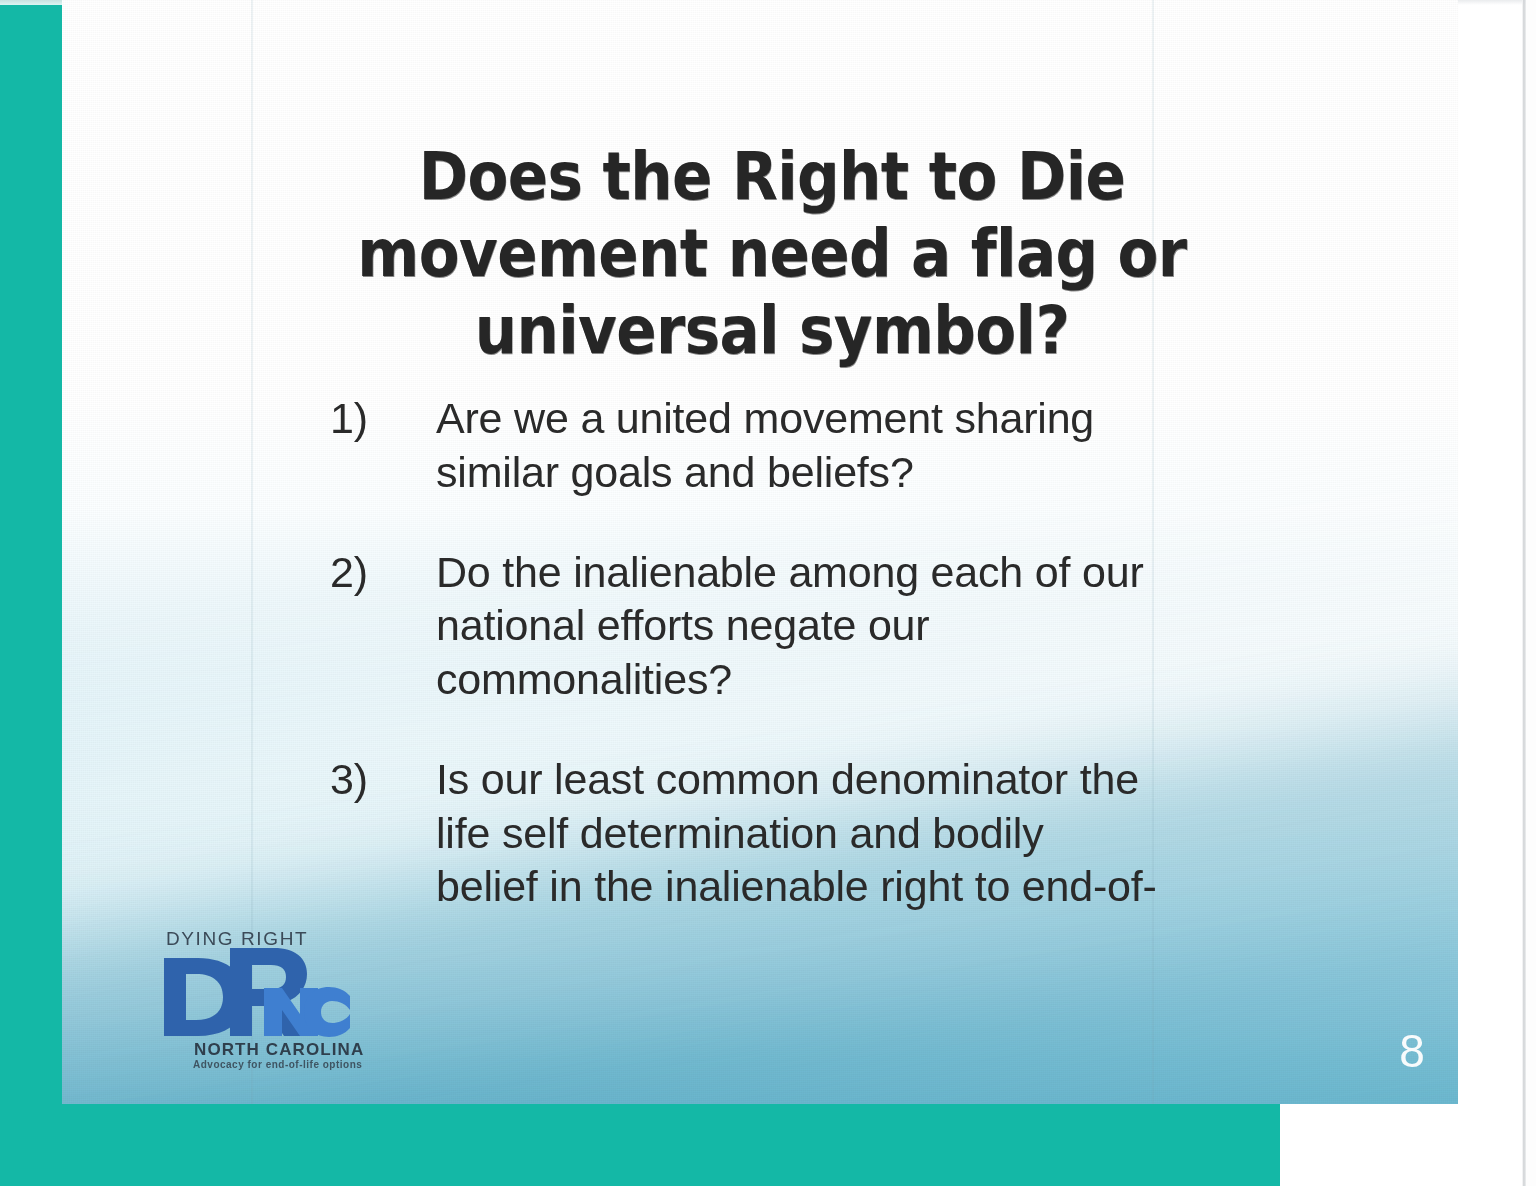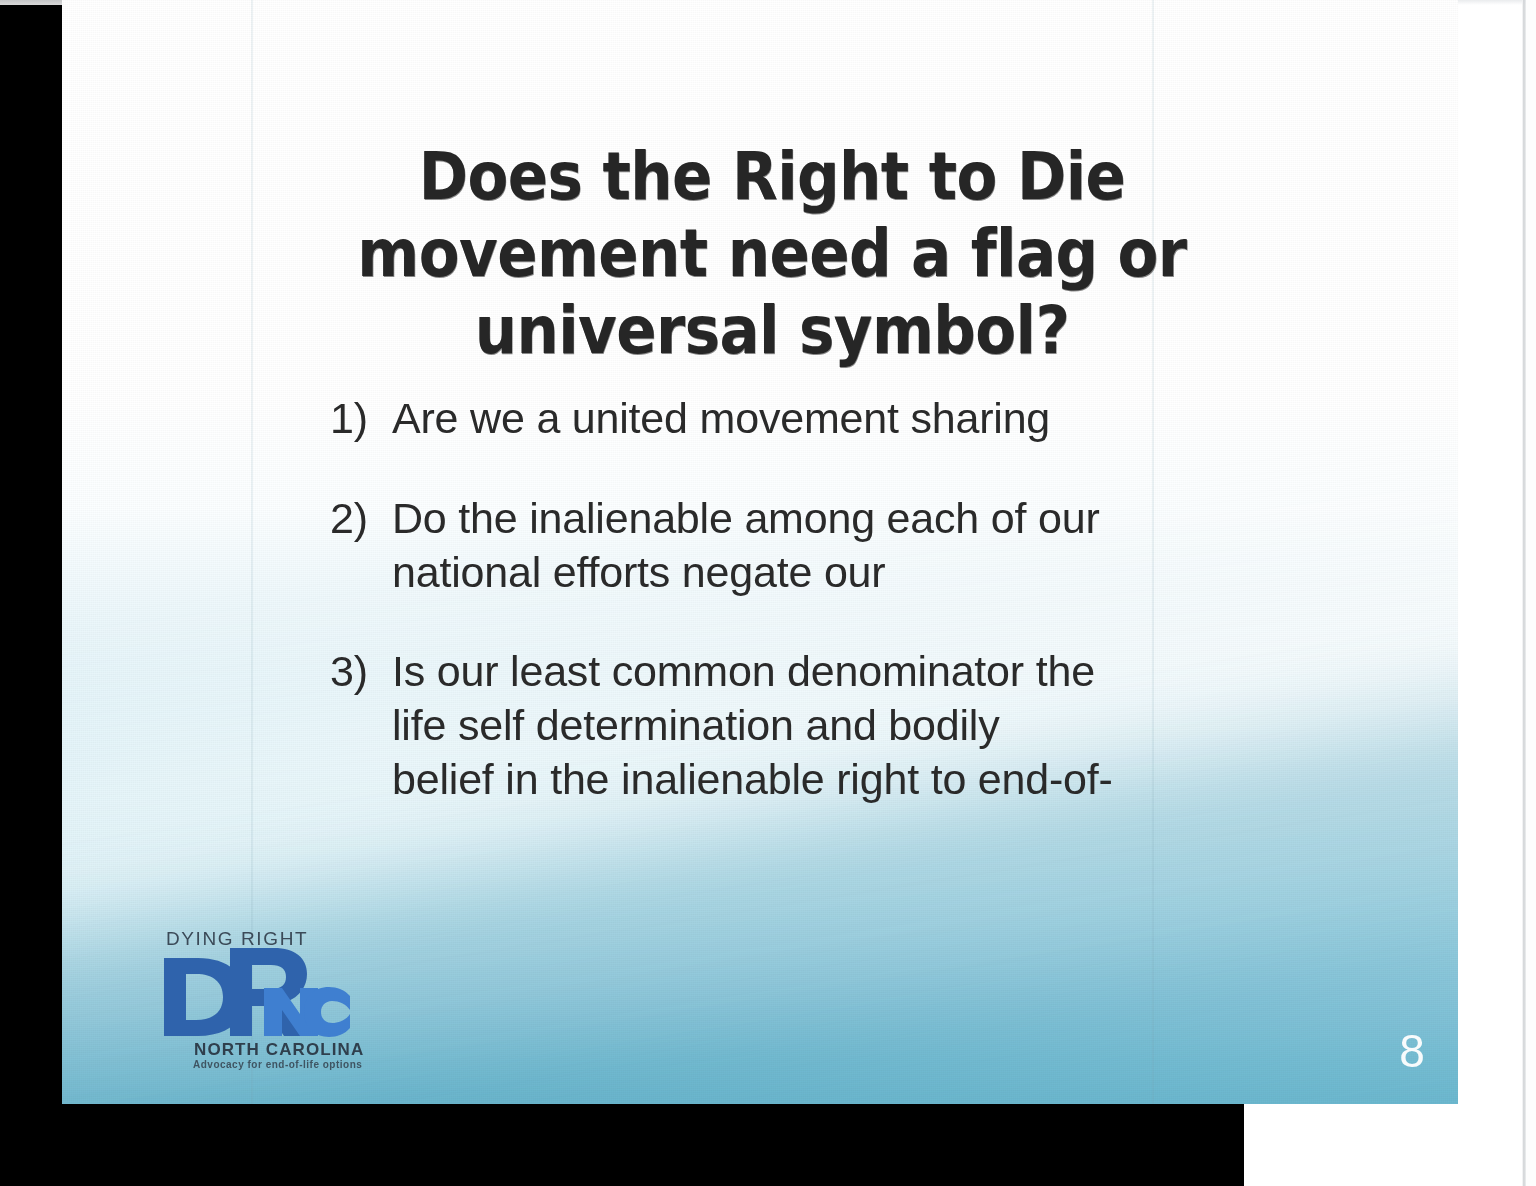--- a/index.html
+++ b/index.html
@@ -15,21 +15,22 @@
     font-family: "Liberation Sans", sans-serif;
     -webkit-font-smoothing: antialiased;
   }
 
   
   #scan-page {
     position: absolute;
     left: 0; top: 0;
     width: 1244px;
     height: 1186px;
-    background: #000000;
+    background: #14b8a6;
+    padding-left: 36px;
   }
   
   #scan-top-edge {
     position: absolute;
     left: 0; top: 0;
     width: 1536px; height: 5px;
     background: linear-gradient(to bottom, #e6e8ea 0%, #f4f5f6 55%, #ffffff 100%);
     opacity: .85;
   }
   
@@ -169,21 +170,21 @@
   .body-item:last-child { margin-bottom: 0; }
   .item-marker {
     flex: 0 0 auto;
     width: 62px;
     text-align: left;
     white-space: nowrap;
   }
   .item-text {
     flex: 1 1 auto;
   }
-  .item-text .ln { display: block; white-space: nowrap; }
+  .item-text .ln { display: block; white-space: nowrap; margin-left: 44px; }
 
   
   #slide-logo {
     position: absolute;
     left: 96px;
     top: 928px;
     width: 200px;
     height: 152px;
     z-index: 6;
   }
@@ -262,28 +263,30 @@
       <span class="title-line">movement need a flag or</span>
       <span class="title-line">universal symbol?</span>
     </div>
 
     <div id="slide-body">
 
       <div class="body-item">
         <span class="item-marker">1)</span>
         <span class="item-text">
           <span class="ln">Are we a united movement sharing</span>
+          <span class="ln">similar goals and beliefs?</span>
         </span>
       </div>
 
       <div class="body-item">
         <span class="item-marker">2)</span>
         <span class="item-text">
           <span class="ln">Do the inalienable among each of our</span>
           <span class="ln">national efforts negate our</span>
+          <span class="ln">commonalities?</span>
         </span>
       </div>
 
       <div class="body-item">
         <span class="item-marker">3)</span>
         <span class="item-text">
           <span class="ln">Is our least common denominator the</span>
           <span class="ln">life self determination and bodily</span>
           <span class="ln">belief in the inalienable right to end-of-</span>
         </span>

